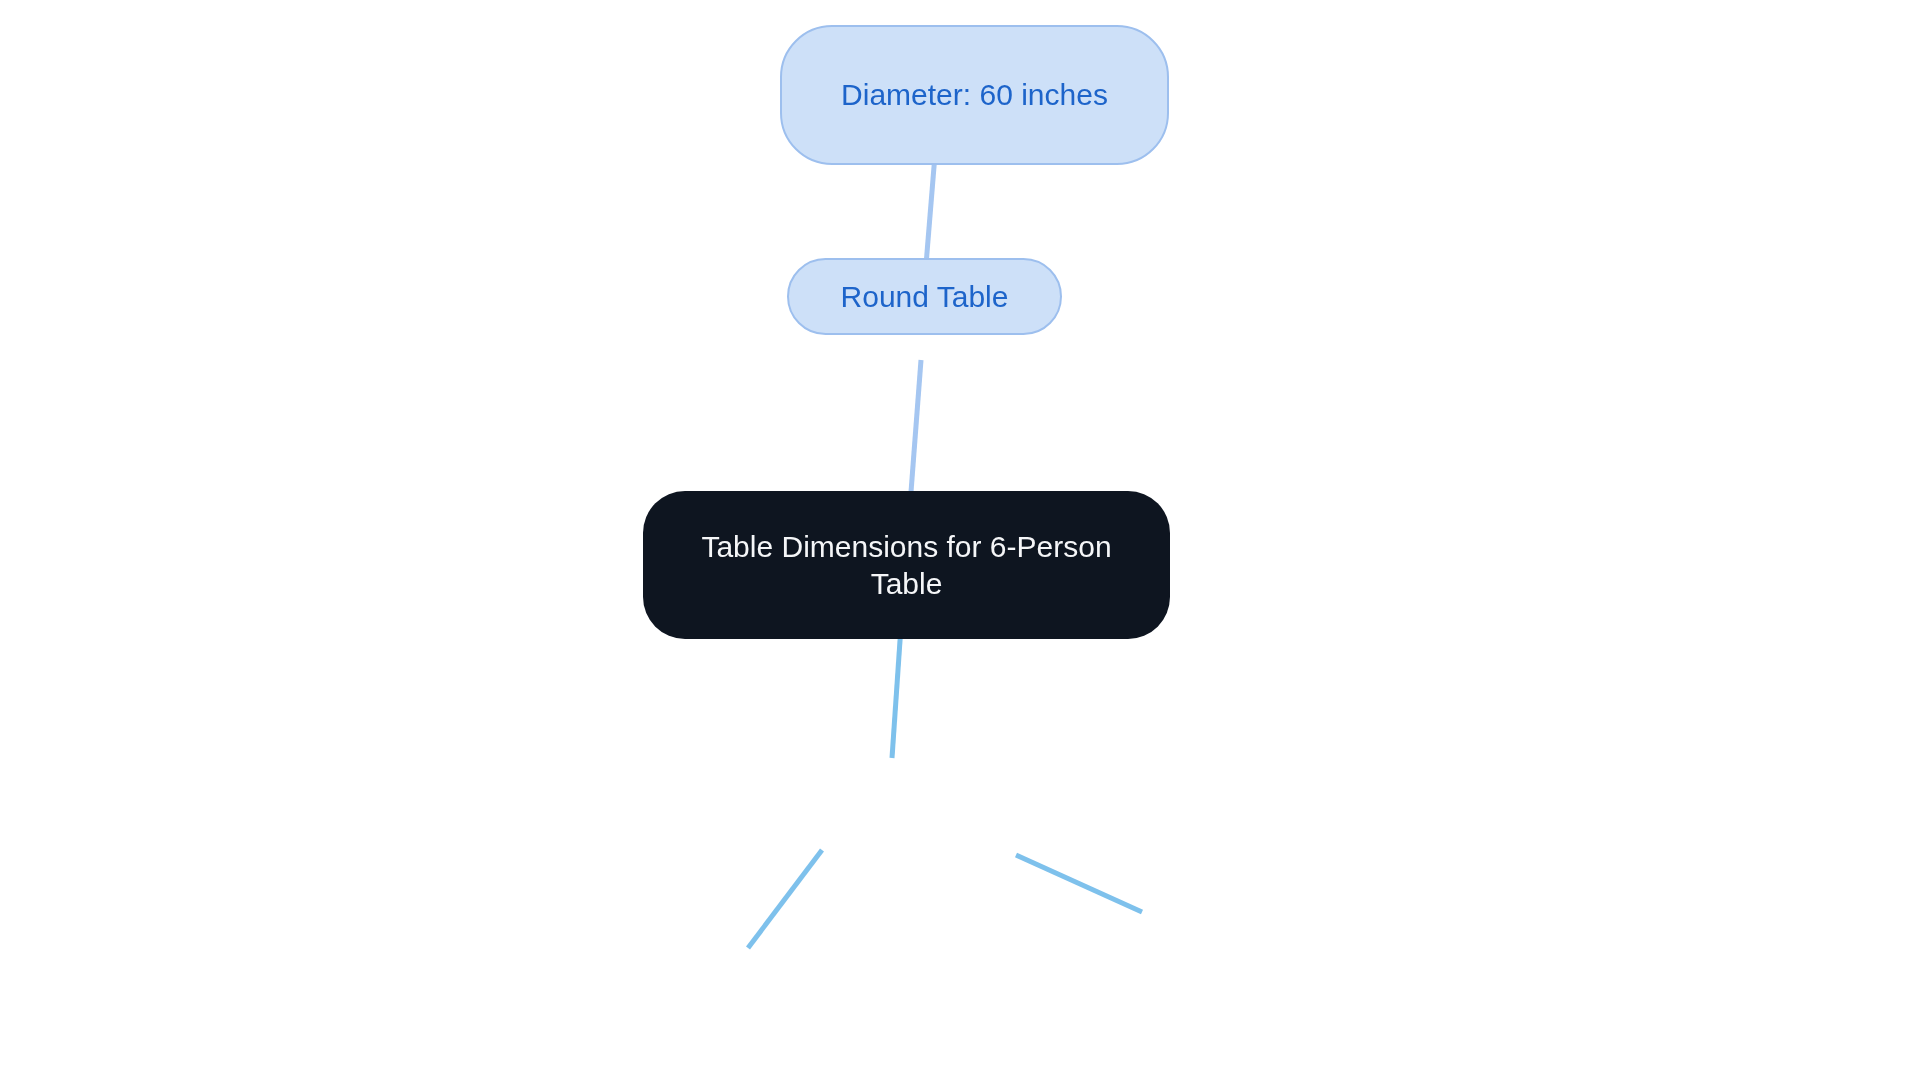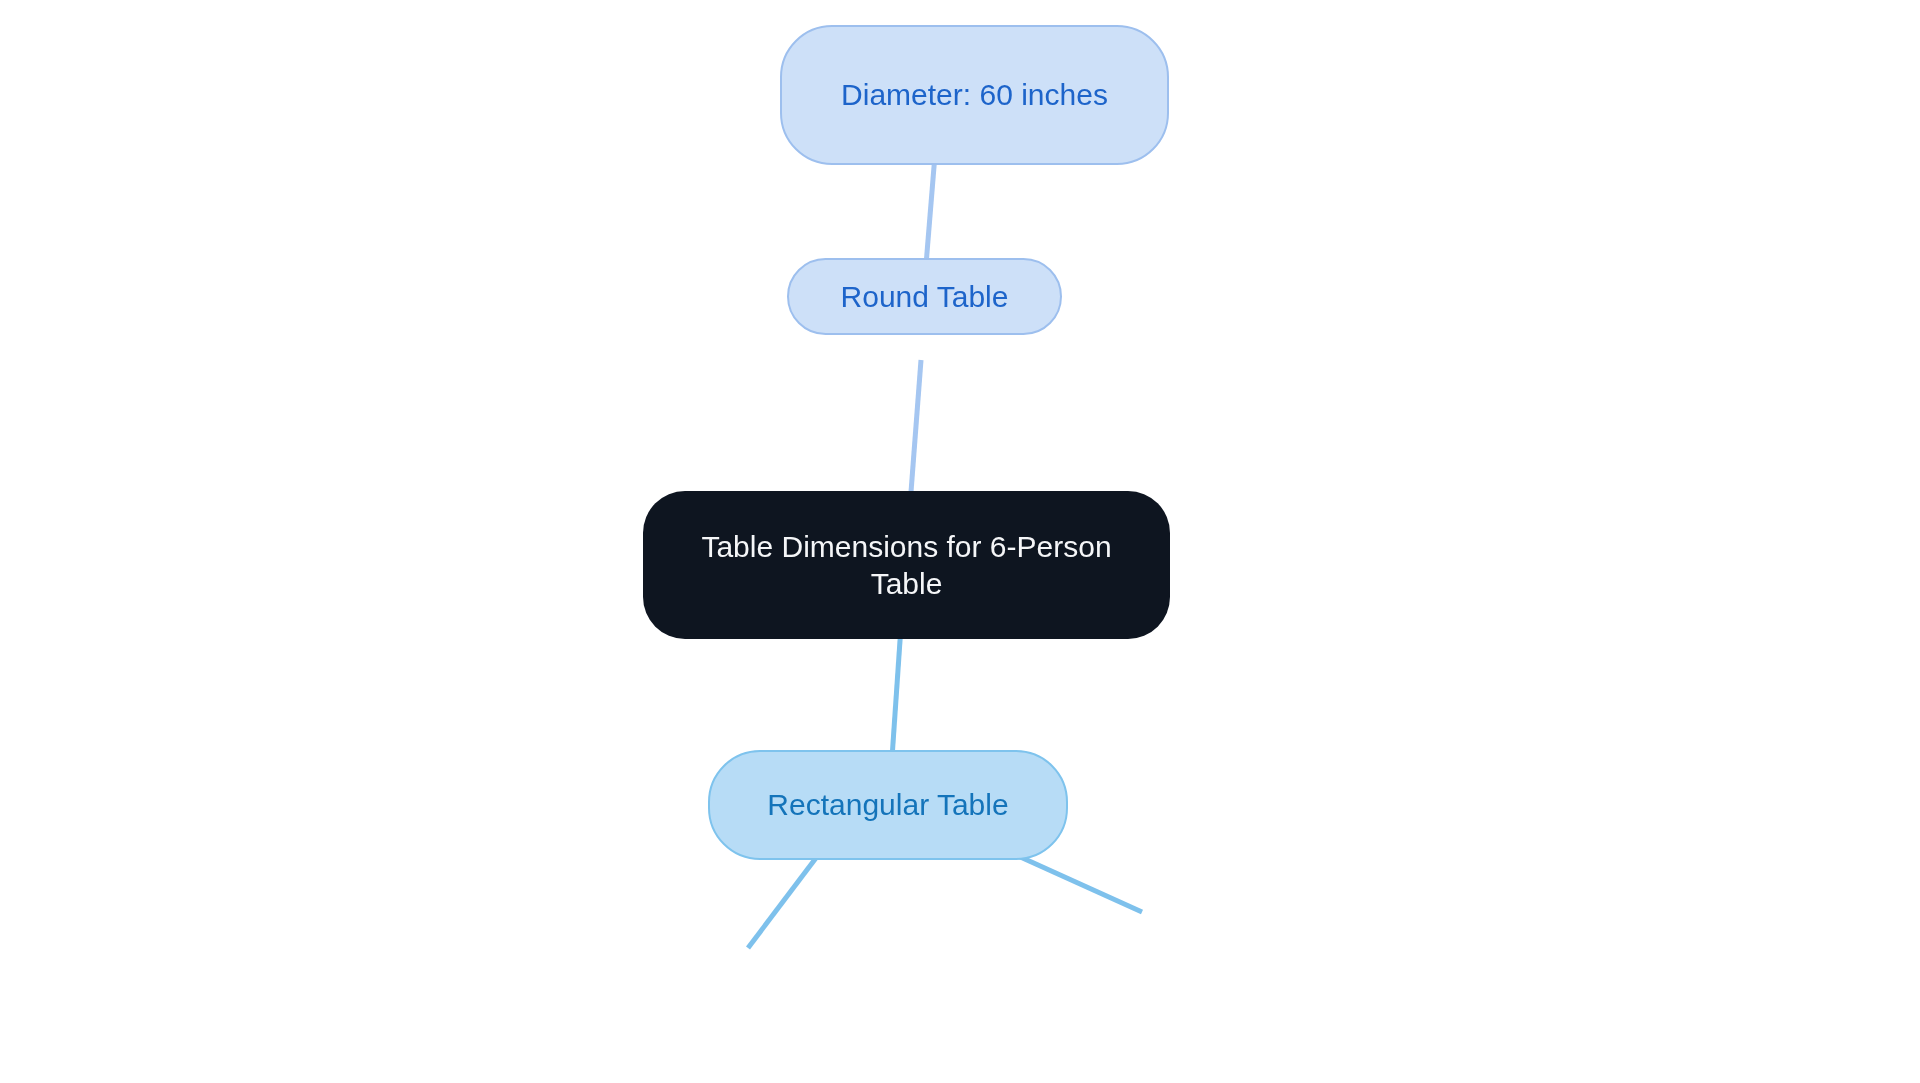--- a/index.html
+++ b/index.html
@@ -76,19 +76,16 @@
   </div>
 
   <div class="node node-branch-a node-round">
     <span>Round Table</span>
   </div>
 
   <div class="node node-root node-root-box">
     <span>Table Dimensions for 6-Person Table</span>
   </div>
 
-  <div class="node node-branch-b node-rect">
-    <span>Rectangular Table</span>
-  </div>
 
 
 
 </div>
 
 </body></html>

